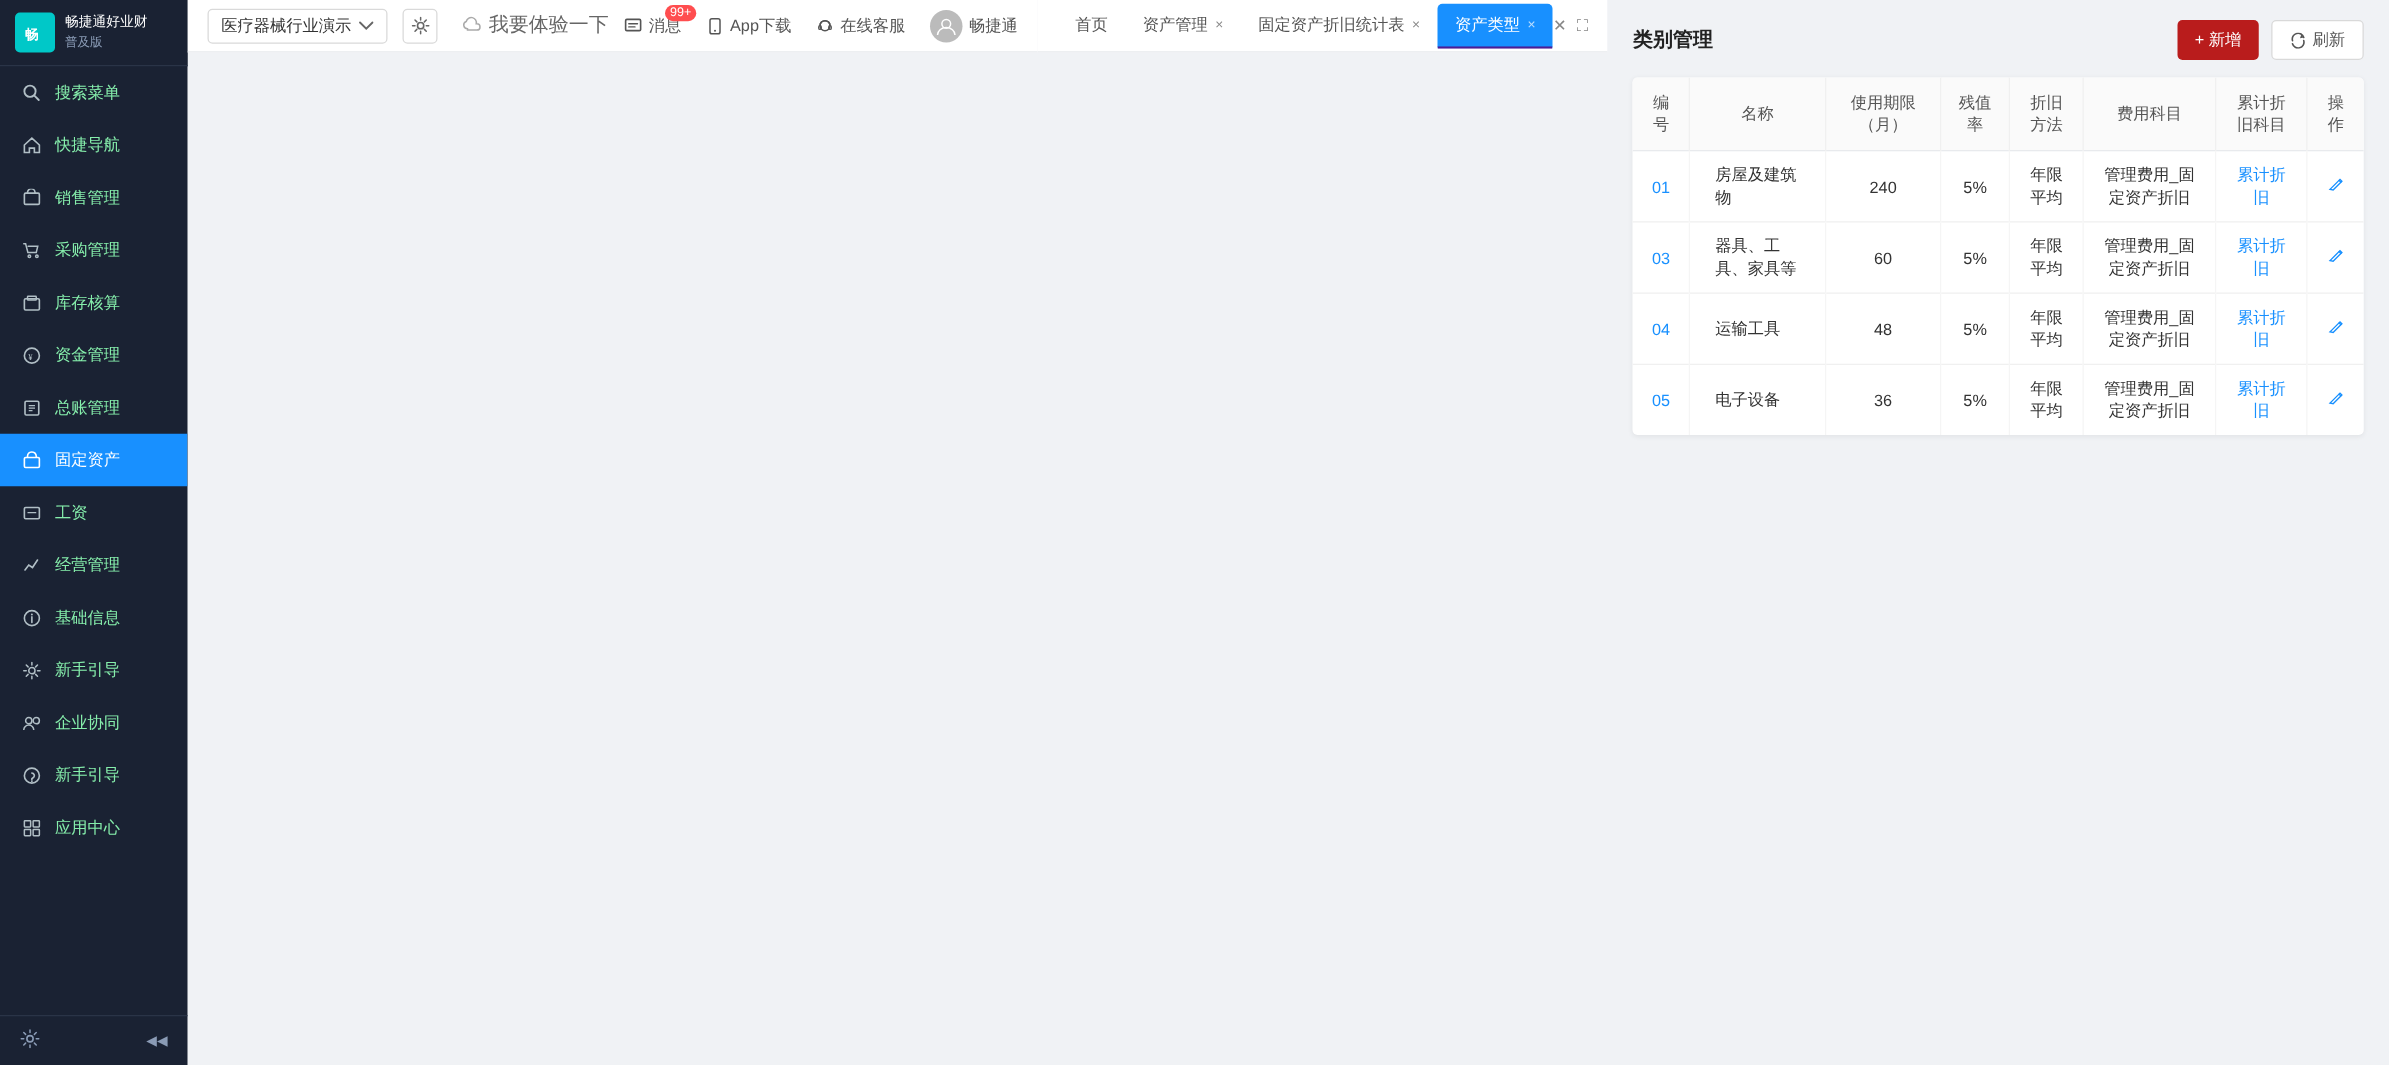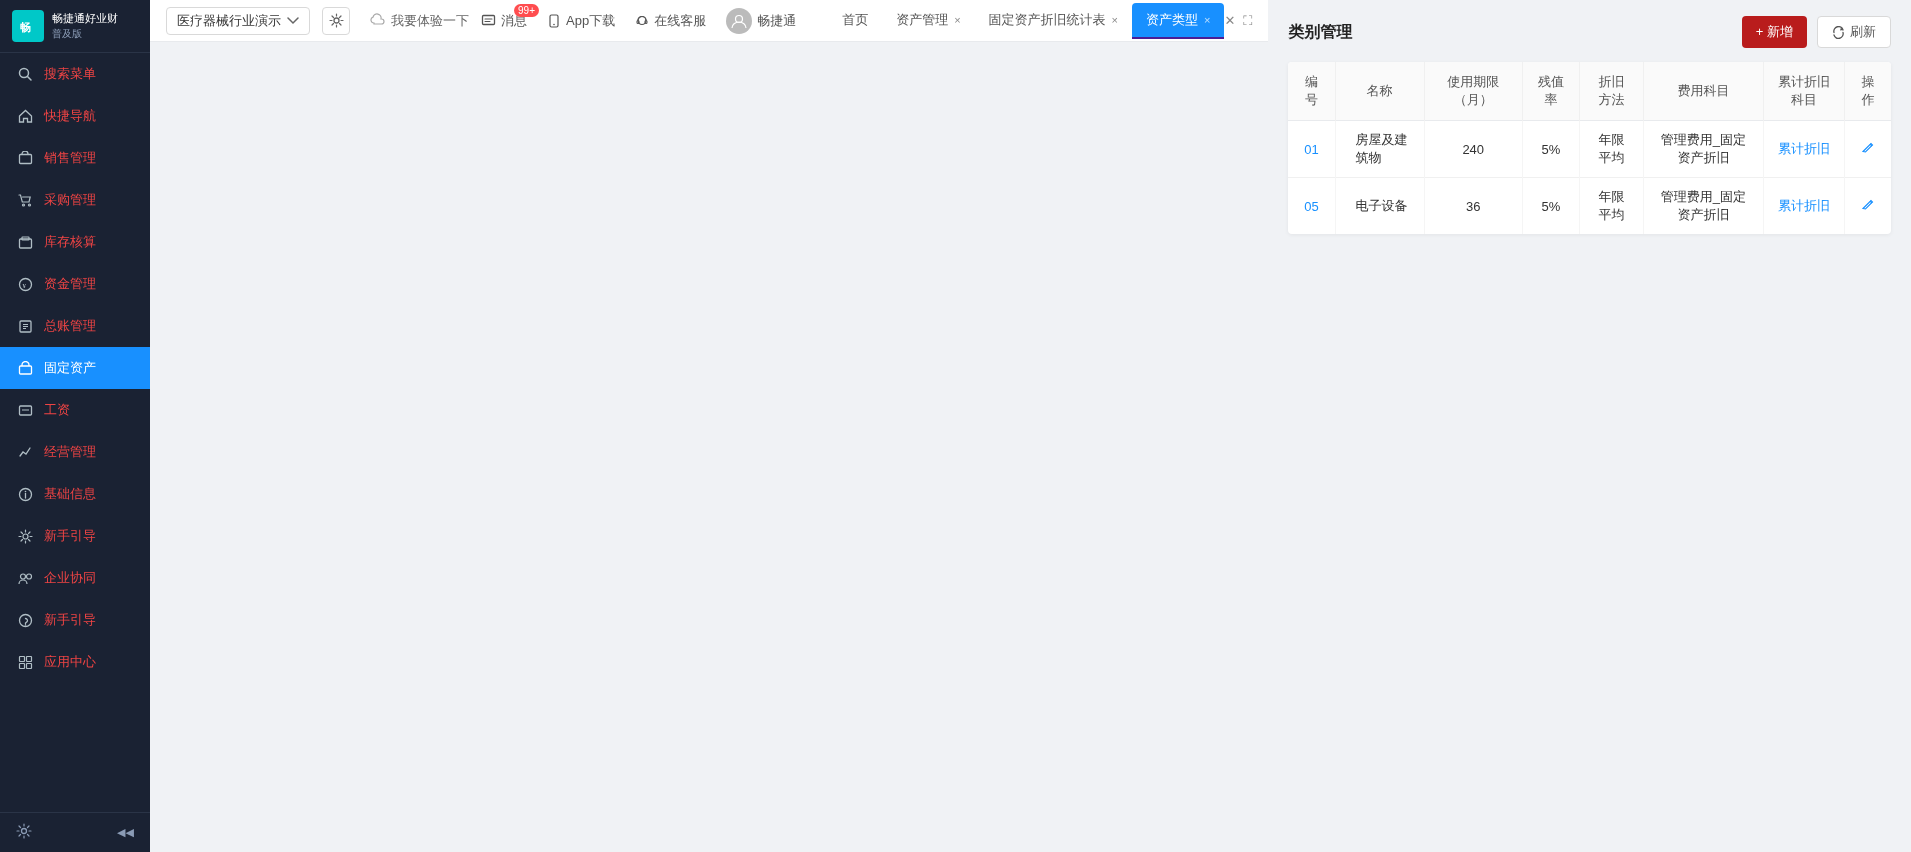--- a/index.html
+++ b/index.html
@@ -48,21 +48,21 @@
       overflow-y: auto;
       overflow-x: hidden;
     }
     .sidebar-scroll::-webkit-scrollbar { width: 4px; }
     .sidebar-scroll::-webkit-scrollbar-thumb { background: #2a3447; }
     .sidebar-item {
       display: flex;
       align-items: center;
       gap: 10px;
       padding: 12px 16px;
-      color: #ef4444;
+      color: #86efac;
       cursor: pointer;
       font-size: 13px;
       transition: background 0.2s;
     }
     .sidebar-item.active { background: #1890ff; color: #fff; }
     .sidebar-item-icon {
       width: 18px;
       height: 18px;
       display: flex;
       align-items: center;
@@ -122,21 +122,21 @@
       border: 1px solid #d9d9d9;
       border-radius: 4px;
       cursor: pointer;
       color: #666;
     }
     .topbar-experience {
       display: flex;
       align-items: center;
       gap: 6px;
       color: #666;
-      font-size: 13px;
+      font-size: 16px;
       cursor: pointer;
       margin-left: 8px;
     }
     .topbar-right {
       margin-left: auto;
       display: flex;
       align-items: center;
       gap: 20px;
     }
     .topbar-right-item {
@@ -598,20 +598,54 @@
     <td>
       <span class="edit-icon">
         <svg width="14" height="14" viewBox="0 0 14 14" fill="none">
                     <path d="M2 10.5L4.5 11 11.5 4 10 2.5 3 9.5 2 10.5z" stroke="#1890ff" stroke-width="1.1" fill="none"></path>
                     <line x1="9" y1="3" x2="11" y2="5" stroke="#1890ff" stroke-width="1.1"></line>
                   </svg>
       </span>
     </td>
   </tr>
             <tr>
+    <td style="color:#1890ff;cursor:pointer;">03</td>
+    <td class="td-name">器具、工具、家具等</td>
+    <td>60</td>
+    <td>5%</td>
+    <td>年限平均</td>
+    <td>管理费用_固定资产折旧</td>
+    <td style="color:#1890ff;">累计折旧</td>
+    <td>
+      <span class="edit-icon">
+        <svg width="14" height="14" viewBox="0 0 14 14" fill="none">
+                    <path d="M2 10.5L4.5 11 11.5 4 10 2.5 3 9.5 2 10.5z" stroke="#1890ff" stroke-width="1.1" fill="none"></path>
+                    <line x1="9" y1="3" x2="11" y2="5" stroke="#1890ff" stroke-width="1.1"></line>
+                  </svg>
+      </span>
+    </td>
+  </tr>
+            <tr>
+    <td style="color:#1890ff;cursor:pointer;">04</td>
+    <td class="td-name">运输工具</td>
+    <td>48</td>
+    <td>5%</td>
+    <td>年限平均</td>
+    <td>管理费用_固定资产折旧</td>
+    <td style="color:#1890ff;">累计折旧</td>
+    <td>
+      <span class="edit-icon">
+        <svg width="14" height="14" viewBox="0 0 14 14" fill="none">
+                    <path d="M2 10.5L4.5 11 11.5 4 10 2.5 3 9.5 2 10.5z" stroke="#1890ff" stroke-width="1.1" fill="none"></path>
+                    <line x1="9" y1="3" x2="11" y2="5" stroke="#1890ff" stroke-width="1.1"></line>
+                  </svg>
+      </span>
+    </td>
+  </tr>
+            <tr>
     <td style="color:#1890ff;cursor:pointer;">05</td>
     <td class="td-name">电子设备</td>
     <td>36</td>
     <td>5%</td>
     <td>年限平均</td>
     <td>管理费用_固定资产折旧</td>
     <td style="color:#1890ff;">累计折旧</td>
     <td>
       <span class="edit-icon">
         <svg width="14" height="14" viewBox="0 0 14 14" fill="none">

